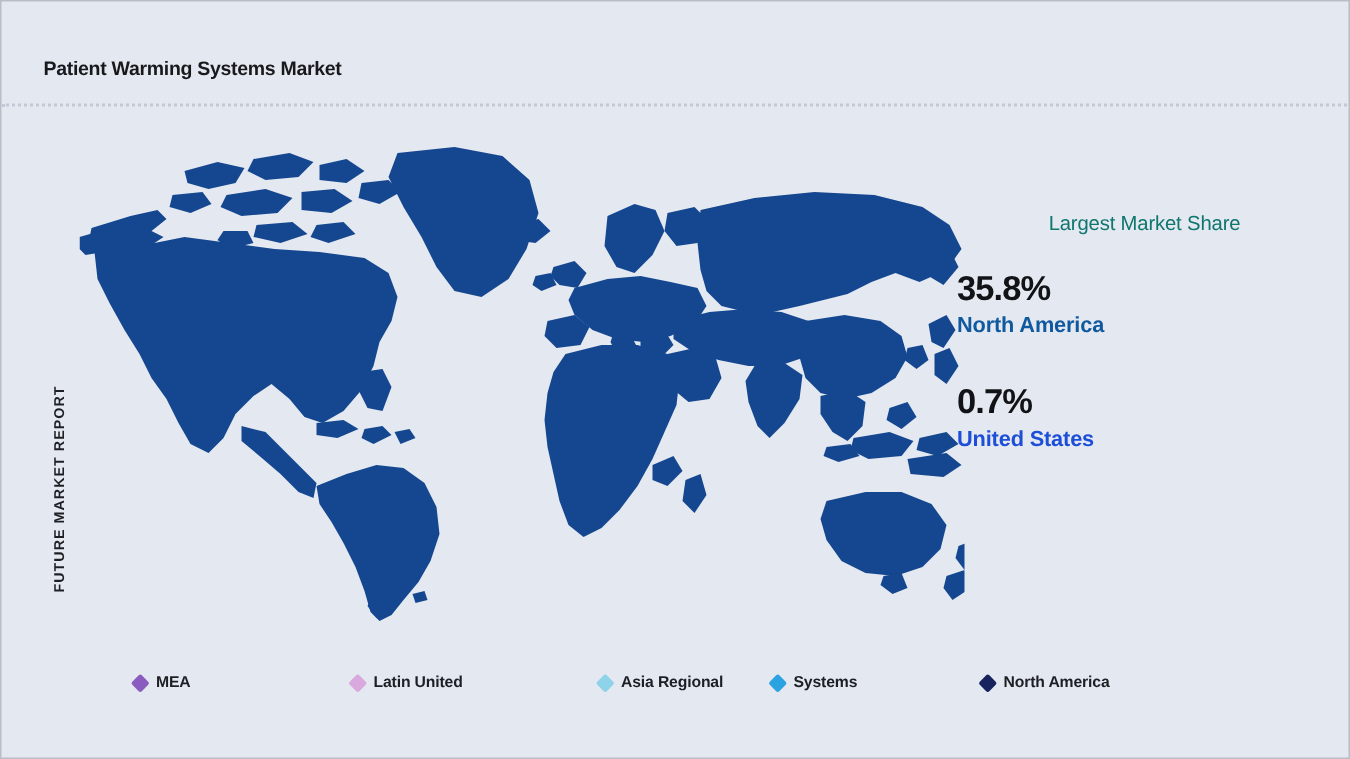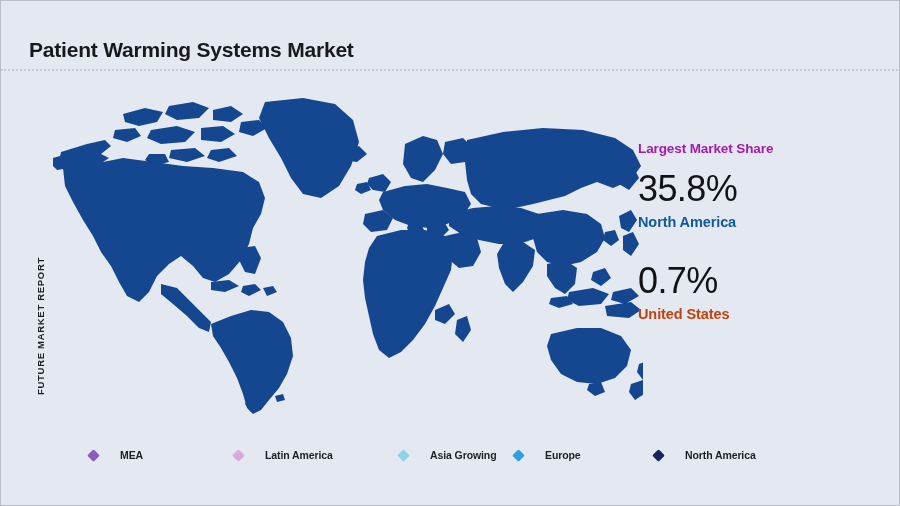--- a/index.html
+++ b/index.html
@@ -15,21 +15,21 @@
     border:1px solid #b9bdc7;
     overflow:hidden;
   }
 
   
   #header {
     position:absolute; left:0; top:0; width:900px; height:68px;
   }
   .title {
     position:absolute;
-    font-size:21px;
+    font-size:13px;
     font-weight:bold;
     letter-spacing:-0.2px;
     color:#18191c;
     white-space:nowrap;
     top:37px;
   }
   #title-left  { left:28px; }
   #title-right { left:470px; }
 
   #header-divider {
@@ -57,41 +57,41 @@
     position:absolute;
     left:52px; top:95px;
     width:590px; height:320px;
   }
   #map-wrap svg { display:block; width:100%; height:100%; }
 
   
   #stats { position:absolute; left:637px; top:140px; width:250px; }
   .stat-block { margin-bottom:28px; }
   .stat-label {
-    font-size:13.5px; font-weight:bold; color:#a21caf;
-    letter-spacing:-0.1px; white-space:nowrap;
+    font-size:13.5px; font-weight:normal; color:#0f766e;
+    letter-spacing:-0.1px; white-space:nowrap;text-align:center;
   }
   .stat-value {
-    font-size:36px; font-weight:normal; color:#121317;
+    font-size:23px; font-weight:bold; color:#121317;
     letter-spacing:-0.6px; line-height:1.28;
-    margin-top:10px;
+    margin-top:22px;
   }
   .stat-region {
     font-size:14.5px; font-weight:bold; color:#10599f;
     letter-spacing:-0.1px; margin-top:2px; white-space:nowrap;
   }
 
   
   #legend {
     position:absolute; left:88px; top:448px;
     width:790px; height:20px;
   }
   .legend-item {
     position:absolute; top:0;
-    display:flex; align-items:center; gap:22px;
+    display:flex; align-items:center; gap:6px;
     white-space:nowrap;
   }
   .legend-marker { width:9px; height:9px; transform:rotate(45deg); border-radius:1.5px; }
   .legend-text { font-size:10.5px; font-weight:bold; color:#1d1f24; letter-spacing:-0.1px; }
 </style>
 </head>
 <body>
 
 <div id="card" style="background: rgb(228, 232, 240);">
 
@@ -210,40 +210,40 @@
   </div>
 
   <div id="stats">
     <div class="stat-block">
       <div class="stat-label">Largest Market Share</div>
       <div class="stat-value">35.8%</div>
       <div class="stat-region" style="color: rgb(16, 89, 159);">North America</div>
     </div>
     <div class="stat-block">
       <div class="stat-value">0.7%</div>
-      <div class="stat-region" style="color: #c2410c;">United States</div>
+      <div class="stat-region" style="color: #1d4ed8;">United States</div>
     </div>
   </div>
 
   <div id="legend">
     <div class="legend-item" style="left: 0px;">
       <span class="legend-marker" style="background: rgb(139, 92, 192);"></span>
       <span class="legend-text">MEA</span>
     </div>
     <div class="legend-item" style="left: 145px;">
       <span class="legend-marker" style="background: rgb(217, 168, 220);"></span>
-      <span class="legend-text">Latin America</span>
+      <span class="legend-text">Latin United</span>
     </div>
     <div class="legend-item" style="left: 310px;">
       <span class="legend-marker" style="background: rgb(142, 211, 234);"></span>
-      <span class="legend-text">Asia Growing</span>
+      <span class="legend-text">Asia Regional</span>
     </div>
     <div class="legend-item" style="left: 425px;">
       <span class="legend-marker" style="background: rgb(42, 163, 224);"></span>
-      <span class="legend-text">Europe</span>
+      <span class="legend-text">Systems</span>
     </div>
     <div class="legend-item" style="left: 565px;">
       <span class="legend-marker" style="background: rgb(22, 35, 94);"></span>
       <span class="legend-text">North America</span>
     </div>
   </div>
 
 </div>
 
 </body></html>

